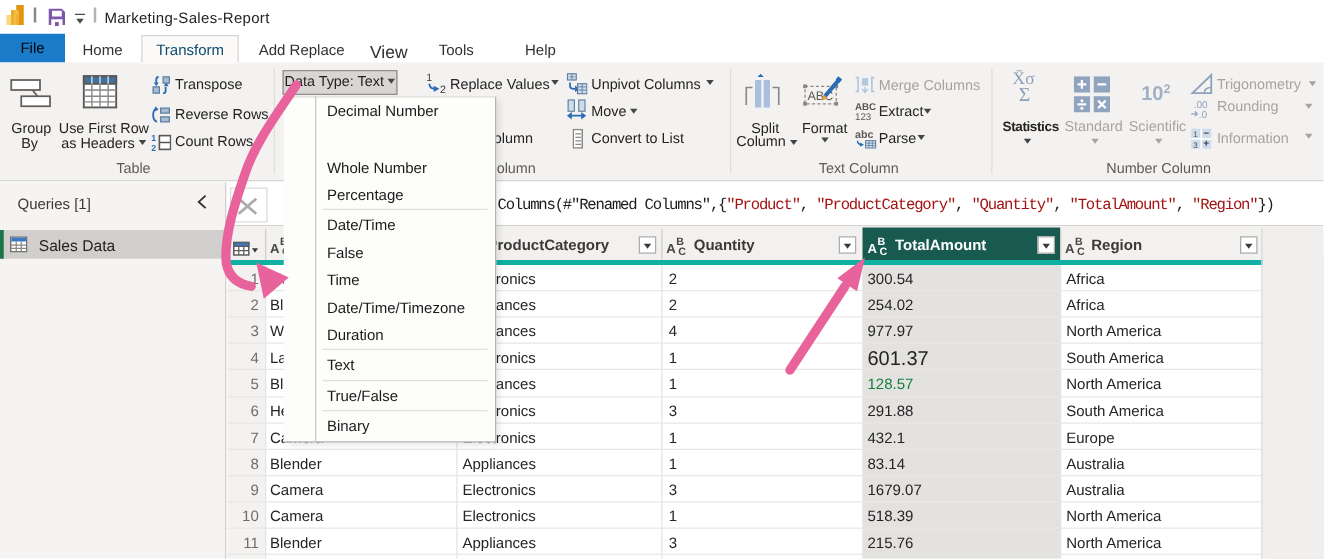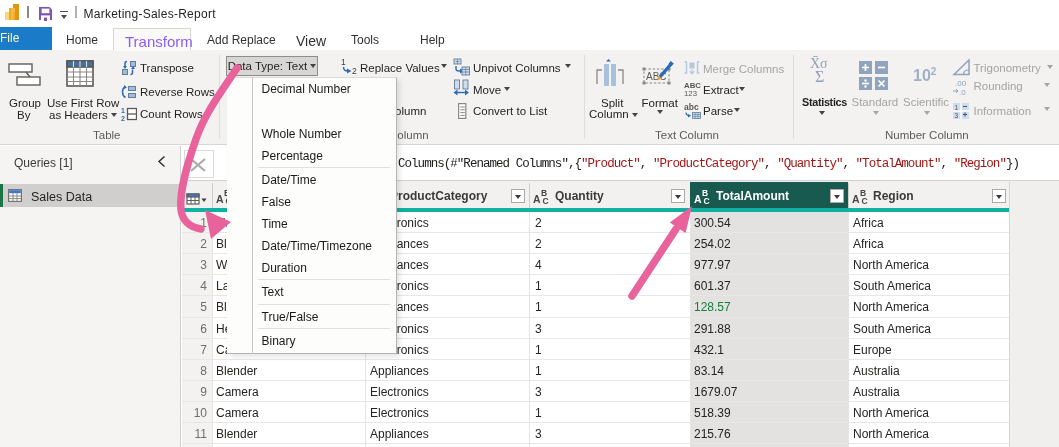--- a/index.html
+++ b/index.html
@@ -34,24 +34,24 @@
  <path d="M1 1 h10.5 l2.5 2.5 v10.5 h-13 z" fill="#7e57ad"></path>
  <rect x="3.6" y="2.6" width="7.8" height="4.6" fill="#fff"></rect>
  <rect x="3" y="9.4" width="9" height="5.6" fill="#fff"></rect>
  <rect x="6" y="11.6" width="3" height="3.4" fill="#7e57ad"></rect>
 </svg>
 <div class="ab" style="left:60px;top:10.5px;width:8px;height:1.6px;background:#4a4948"></div>
 <div class="ab" style="left:60.5px;top:14.5px;width:0;height:0;border-left:3.5px solid transparent;border-right:3.5px solid transparent;border-top:4px solid #4a4948"></div>
 <div class="ab" style="left:75px;top:6px;width:1.5px;height:12px;background:#b5b3b1"></div>
 <div class="ab" style="left:83.5px;top:7px;font-size:12px;letter-spacing:.25px;color:#252423">Marketing-Sales-Report</div>
 
-<div class="ab" style="left:0;top:27px;width:52px;height:23px;background:#1a7cc9;color:#fef9c3;font-size:12px;text-align:left;line-height:22px">File</div>
+<div class="ab" style="left:0;top:27px;width:52px;height:23px;background:#1a7cc9;color:#000000;font-size:12px;text-align:center;line-height:22px">File</div>
 <div class="ab" style="left:113px;top:28px;width:78px;height:22px;background:#fbfaf9;border:1px solid #d8d6d4;border-bottom:none"></div>
 <div class="ab" style="left:66px;top:33px;font-size:12px;color:#323130">Home</div>
-<div class="ab" style="left:125px;top:33px;font-size:15px;color:#8b5cf6">Transform</div>
+<div class="ab" style="left:125px;top:33px;font-size:12px;color:#0c4a6e">Transform</div>
 <div class="ab" style="left:207px;top:33px;font-size:12px;color:#323130">Add Replace</div>
 <div class="ab" style="left:296px;top:33px;font-size:14px;color:#323130">View</div>
 <div class="ab" style="left:351px;top:33px;font-size:12px;color:#323130">Tools</div>
 <div class="ab" style="left:420px;top:33px;font-size:12px;color:#323130">Help</div>
 
 <div class="ab" style="left:0;top:50px;width:1059px;height:95px;background:#f3f2f1;border-bottom:1px solid #d8d6d4"></div>
 <div class="ab" style="left:113px;top:50px;width:78px;height:1px;background:#fbfaf9"></div>
 <div class="ab" style="left:219px;top:55px;width:1px;height:84px;background:#e0deDC"></div>
 <div class="ab" style="left:584px;top:55px;width:1px;height:84px;background:#e0deDC"></div>
 <div class="ab" style="left:793px;top:55px;width:1px;height:84px;background:#e0deDC"></div>
@@ -331,21 +331,21 @@
 <div class="ab" style="left:216px;top:258.2px;font-size:12px;color:#252423">Washing Machine</div>
 <div class="ab" style="left:370px;top:258.2px;font-size:12px;color:#252423">Appliances</div>
 <div class="ab" style="left:535px;top:258.2px;font-size:12px;color:#252423">4</div>
 <div class="ab" style="left:694px;top:258.2px;font-size:12px;color:#252423">977.97</div>
 <div class="ab" style="left:853px;top:258.2px;font-size:12px;color:#252423">North America</div>
 <div class="ab" style="left:182px;top:274.3px;width:828px;height:1px;background:#e9e7e5"></div>
 <div class="ab" style="left:182px;top:279.3px;width:25px;height:13px;font-size:12px;color:#6f6d6b;text-align:right">4</div>
 <div class="ab" style="left:216px;top:279.3px;font-size:12px;color:#252423">Laptop</div>
 <div class="ab" style="left:370px;top:279.3px;font-size:12px;color:#252423">Electronics</div>
 <div class="ab" style="left:535px;top:279.3px;font-size:12px;color:#252423">1</div>
-<div class="ab" style="left:694px;top:279.3px;font-size:12px;color:#252423">601.37</div>
+<div class="ab" style="left:694px;top:279.3px;font-size:16px;color:#252423">601.37</div>
 <div class="ab" style="left:853px;top:279.3px;font-size:12px;color:#252423">South America</div>
 <div class="ab" style="left:182px;top:295.4px;width:828px;height:1px;background:#e9e7e5"></div>
 <div class="ab" style="left:182px;top:300.4px;width:25px;height:13px;font-size:12px;color:#6f6d6b;text-align:right">5</div>
 <div class="ab" style="left:216px;top:300.4px;font-size:12px;color:#252423">Blender</div>
 <div class="ab" style="left:370px;top:300.4px;font-size:12px;color:#252423">Appliances</div>
 <div class="ab" style="left:535px;top:300.4px;font-size:12px;color:#252423">1</div>
 <div class="ab" style="left:694px;top:300.4px;font-size:12px;color:#15803d">128.57</div>
 <div class="ab" style="left:853px;top:300.4px;font-size:12px;color:#252423">North America</div>
 <div class="ab" style="left:182px;top:316.5px;width:828px;height:1px;background:#e9e7e5"></div>
 <div class="ab" style="left:182px;top:321.5px;width:25px;height:13px;font-size:12px;color:#6f6d6b;text-align:right">6</div>

